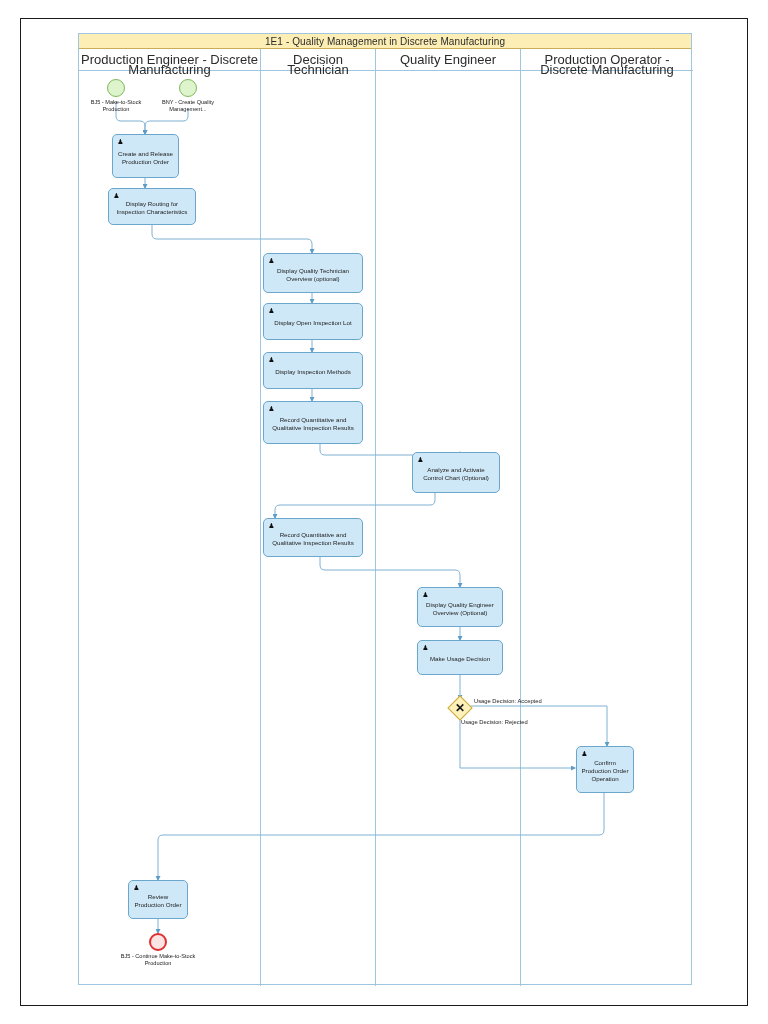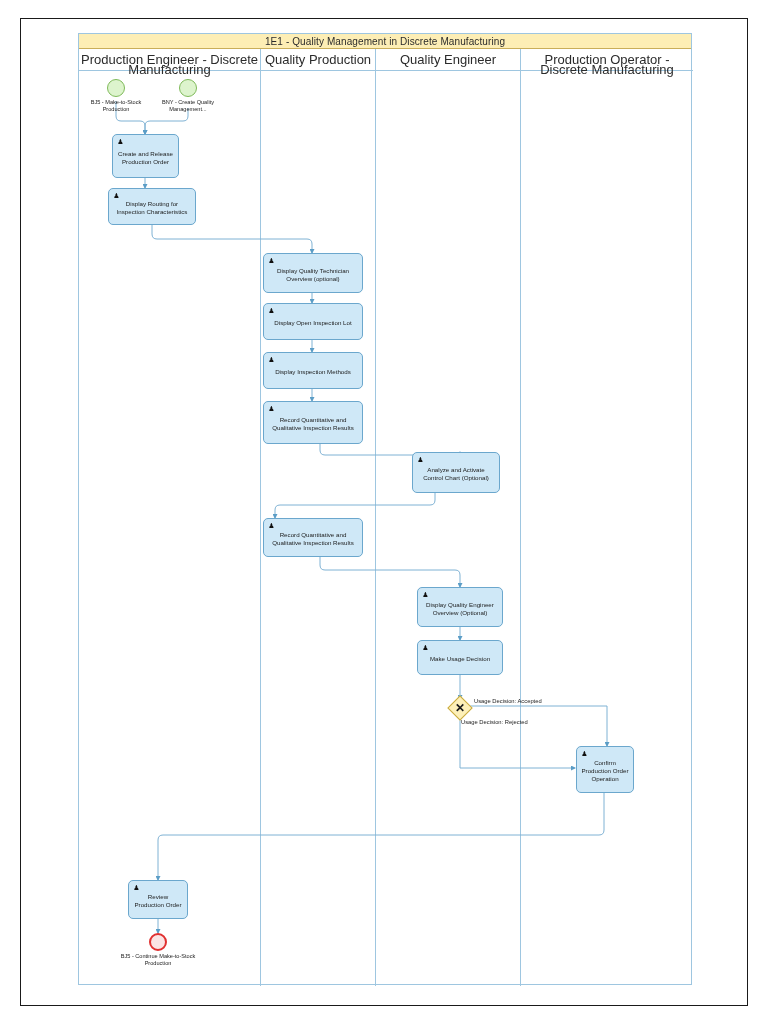--- a/index.html
+++ b/index.html
@@ -104,21 +104,21 @@
 
   <div id="pool">
     <div id="pool-title">1E1 - Quality Management in Discrete Manufacturing</div>
 
     <div class="lane" style="left:0px;width:182px;">
       <div class="lane-header-rule"></div>
       <div class="lane-title">Production Engineer - Discrete Manufacturing</div>
     </div>
     <div class="lane" style="left:182px;width:115px;">
       <div class="lane-header-rule"></div>
-      <div class="lane-title">Quality Production</div>
+      <div class="lane-title">Decision Technician</div>
     </div>
     <div class="lane last" style="left:442px;width:172px;">
       <div class="lane-header-rule"></div>
       <div class="lane-title">Production Operator - Discrete Manufacturing</div>
     </div>
     <div class="lane" style="left:297px;width:145px;">
       <div class="lane-header-rule"></div>
       <div class="lane-title">Quality Engineer</div>
     </div>
   </div>

